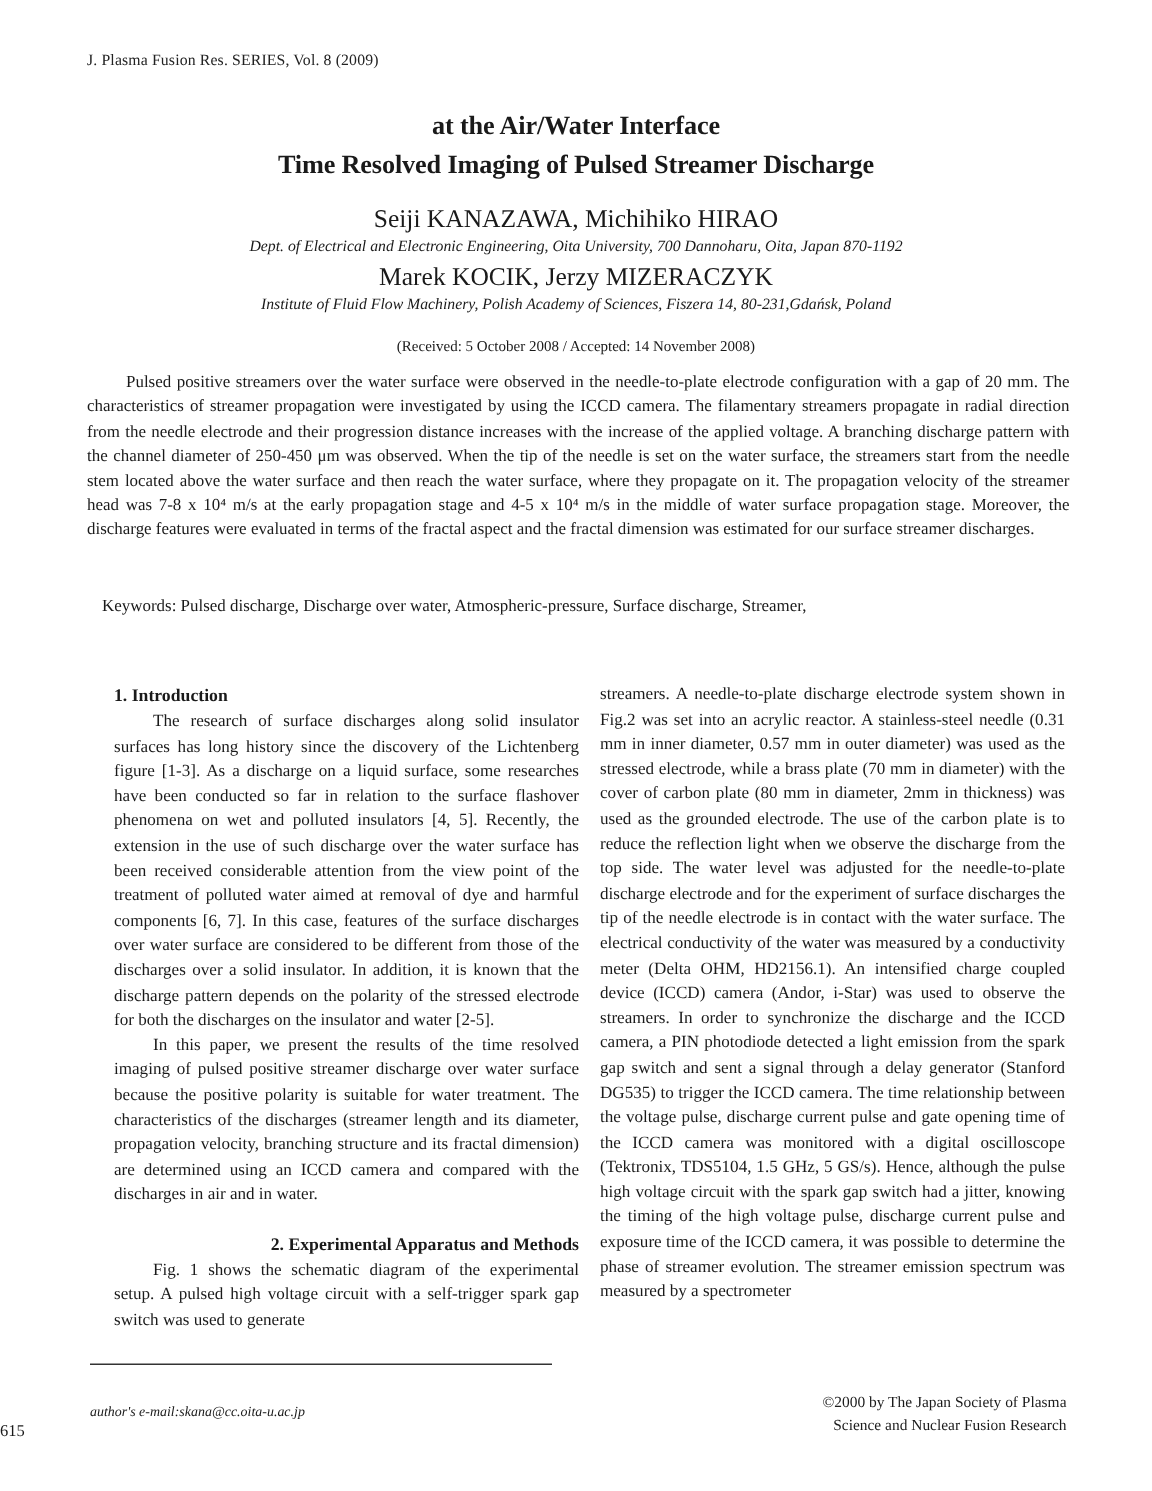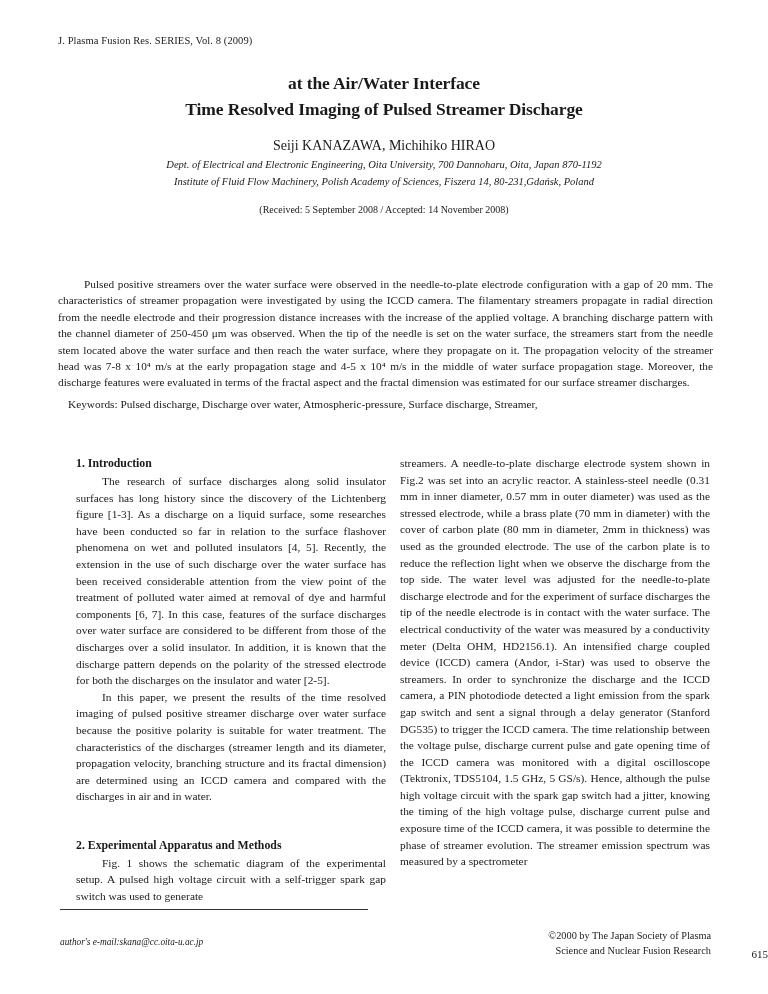--- a/index.html
+++ b/index.html
@@ -49,21 +49,21 @@
   }
 
   .authors-block {
     position: absolute;
     left: 38px;
     top: 134px;
     width: 692px;
     text-align: center;
   }
   .author-line {
-    font-size: 14px;
+    font-size: 17px;
     line-height: 20px;
     margin-top: 2px;
   }
   .affil-line {
     font-size: 10.5px;
     font-style: italic;
     line-height: 17px;
   }
   .received-line {
     font-size: 10px;
@@ -73,21 +73,20 @@
   
   .abstract {
     position: absolute;
     left: 58px;
     top: 247px;
     width: 655px;
     font-size: 11.3px;
     line-height: 16.4px;
     text-align: justify;
     text-justify: inter-word;
-    margin-top: 29px;
   }
   .abstract p {
     margin: 0;
     text-indent: 26px;
   }
   .keywords {
     position: absolute;
     left: 68px;
     top: 396px;
     width: 645px;
@@ -112,21 +111,21 @@
   .col-left  { left: 76px; }
   .col-right { left: 400px; }
 
   .col h2 {
     font-size: 11.8px;
     font-weight: bold;
     margin: 0 0 1px 0;
     line-height: 17px;
     text-align: left;
   }
-  .col h2.spaced { margin-top: 32px; }
+  .col h2.spaced { margin-top: 16px; text-align: right; }
   .col p {
     margin: 0;
     text-indent: 26px;
   }
   .col p.noindent { text-indent: 0; }
 
   
   .footnote-rule {
     position: absolute;
     left: 60px;
@@ -145,21 +144,21 @@
     line-height: 14px;
     margin-top: 23px;
   }
 
   
   .page-number {
     position: absolute;
     left: 0;
     top: 948px;
     width: 768px;
-    text-align: right;
+    text-align: left;
     font-size: 11px;
   }
   .copyright {
     position: absolute;
     left: 400px;
     top: 928px;
     width: 311px;
     text-align: right;
     font-size: 10.3px;
     line-height: 15px;
@@ -173,22 +172,23 @@
   <div class="running-head">J. Plasma Fusion Res. SERIES, Vol. 8 (2009)</div>
 
   <div class="title-block">
     <div class="title-line">at the Air/Water Interface</div>
     <div class="title-line">Time Resolved Imaging of Pulsed Streamer Discharge</div>
   </div>
 
   <div class="authors-block">
     <div class="author-line">Seiji KANAZAWA, Michihiko HIRAO</div>
     <div class="affil-line">Dept. of Electrical and Electronic Engineering, Oita University, 700 Dannoharu, Oita, Japan 870-1192</div>
+    <div class="author-line">Marek KOCIK, Jerzy MIZERACZYK</div>
     <div class="affil-line">Institute of Fluid Flow Machinery, Polish Academy of Sciences, Fiszera 14, 80-231,Gdańsk, Poland</div>
-    <div class="received-line">(Received: 5 September 2008 / Accepted: 14 November 2008)</div>
+    <div class="received-line">(Received: 5 October 2008 / Accepted: 14 November 2008)</div>
   </div>
 
   <div class="abstract">
     <p>Pulsed positive streamers over the water surface were observed in the needle-to-plate electrode configuration with a gap of 20 mm. The characteristics of streamer propagation were investigated by using the ICCD camera. The filamentary streamers propagate in radial direction from the needle electrode and their progression distance increases with the increase of the applied voltage.   A branching discharge pattern with the channel diameter of 250-450 μm was observed.   When the tip of the needle is set on the water surface, the streamers start from the needle stem located above the water surface and then reach the water surface, where they propagate on it.  The propagation velocity of the streamer head was 7-8 x  10⁴ m/s  at the early propagation stage and 4-5 x 10⁴ m/s in the middle of water surface propagation stage. Moreover, the discharge features were evaluated in terms of the fractal aspect and the fractal dimension was estimated for our surface streamer discharges.</p>
   </div>
 
   <div class="keywords">
     <span>Keywords:</span>
     <span>Pulsed discharge, Discharge over water, Atmospheric-pressure, Surface discharge, Streamer,</span>
   </div>

